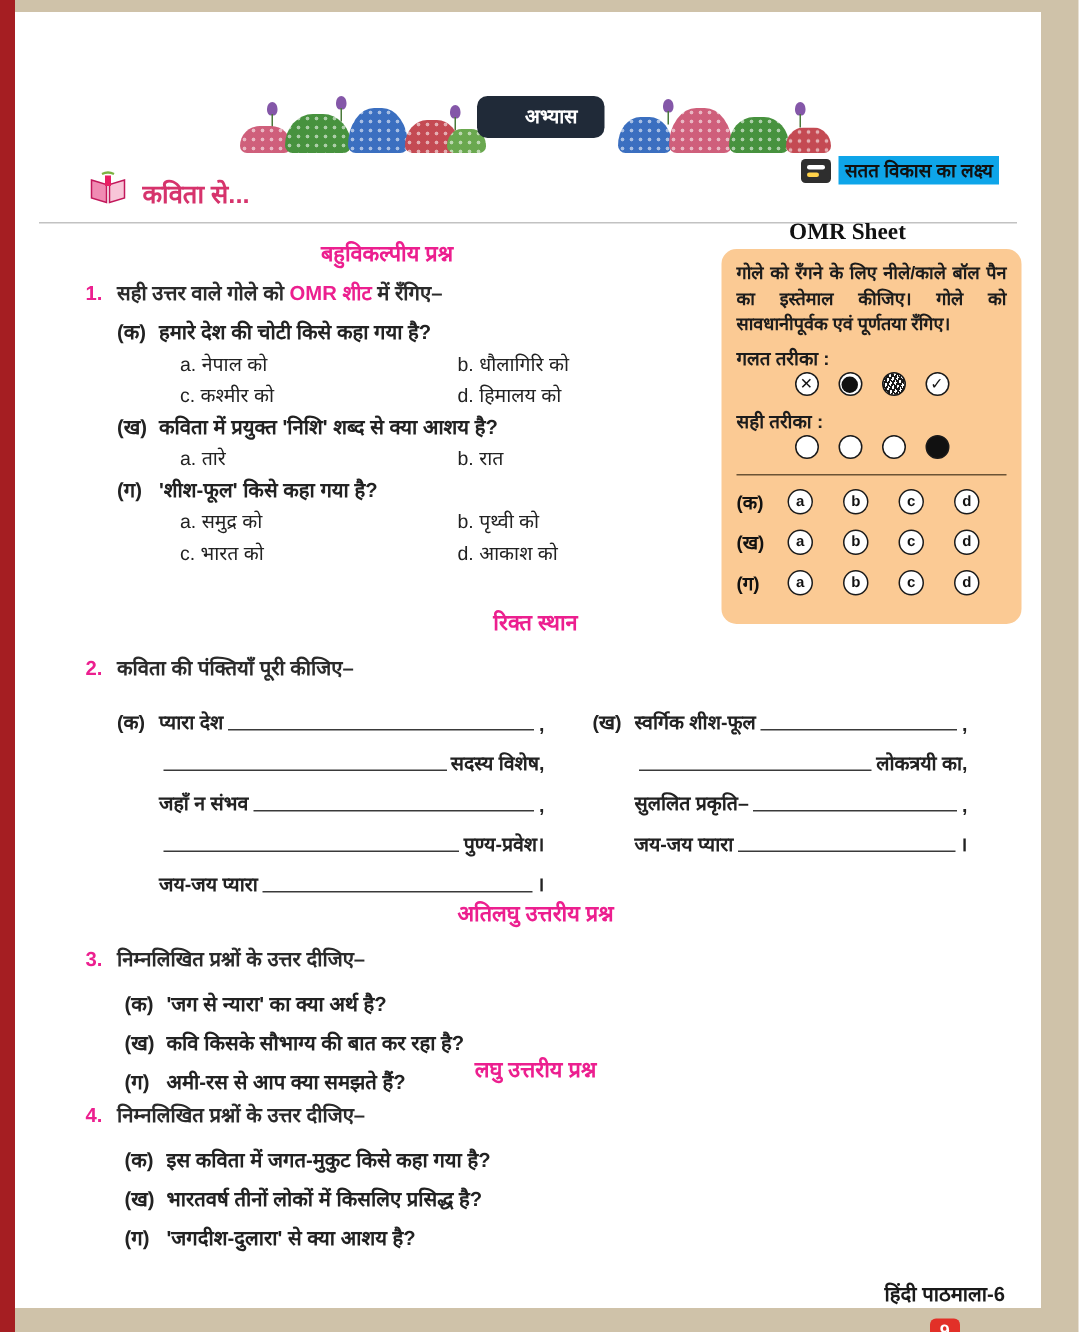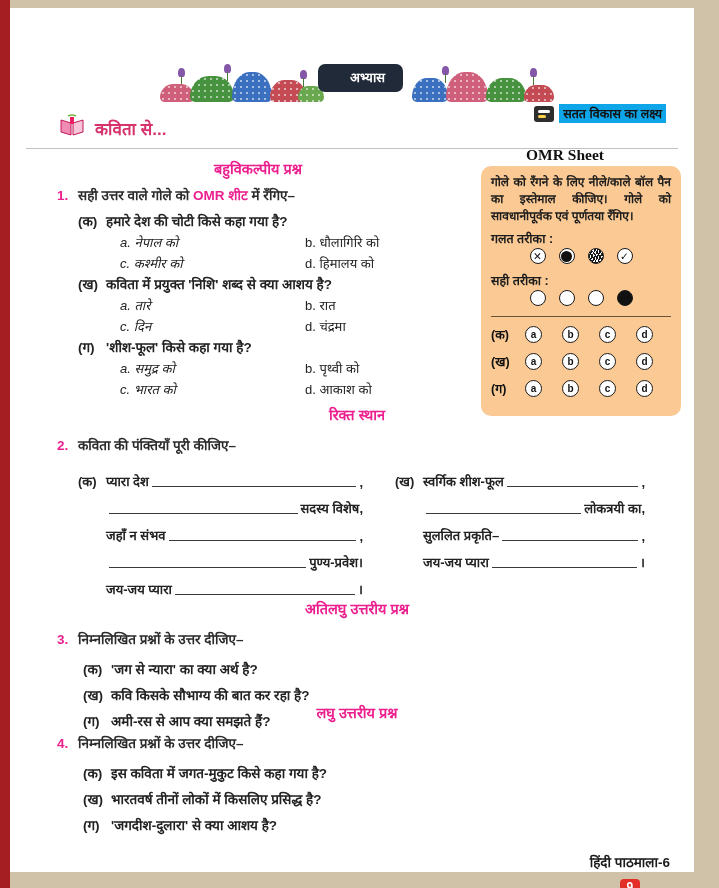--- a/index.html
+++ b/index.html
@@ -56,21 +56,21 @@
   .pink { color:#ec1f8f; }
   .qline { display:flex; margin-top:8px; height:22px; align-items:center; font-weight:700; font-size:13.5px; color:#2b2b2b; }
   .qno { width:21px; color:#ec1f8f; font-weight:700; }
 
   
   .sec-mcq { position:absolute; left:47px; top:150px; width:402px; }
   .sub-block { padding-left:21px; }
   .sub-q { display:flex; height:21px; align-items:center; font-size:13.5px; font-weight:600; color:#222; }
   .sub-label { width:28px; font-weight:600; flex:none; }
   .opt-row { display:flex; padding-left:42px; height:21px; align-items:center; font-size:13px; font-weight:500; color:#222; }
-  .opt:first-child { width:185px; flex:none;font-style:italic; }
+  .opt:first-child { width:185px; flex:none; }
 
   
   .omr-title { position:absolute; left:455px; top:138px; width:200px; text-align:center;
     font-family:"Liberation Serif","DejaVu Serif",serif; font-weight:700; font-size:15.5px; color:#111; }
   .omr-box { position:absolute; left:455px; top:158px; width:200px; height:250px;
     background:#fbca94; border-radius:10px; padding:8px 10px 6px 10px;margin-left:16px; }
   .omr-inst { font-size:12px; font-weight:600; line-height:1.42; text-align:justify; color:#1c1c1c; }
   .omr-way-label { font-size:12.5px; font-weight:700; color:#1c1c1c; margin-top:5px; height:15px; }
   .bubble-row { display:flex; justify-content:center; gap:13px; margin-top:3px; height:19px; }
   .bubble { position:relative; width:16px; height:16px; flex:none; border:1.6px solid #1a1a1a; border-radius:50%;
@@ -184,24 +184,20 @@
 
     <div class="sub-block">
       <div class="sub-q">
         <span class="sub-label">(ख)</span>
         <span>कविता में प्रयुक्त 'निशि' शब्द से क्या आशय है?</span>
       </div>
       <div class="opt-row">
         <span class="opt">a. तारे</span>
         <span class="opt">b. रात</span>
       </div>
-      <div class="opt-row">
-        <span class="opt">c. दिन</span>
-        <span class="opt">d. चंद्रमा</span>
-      </div>
     </div>
 
     <div class="sub-block">
       <div class="sub-q">
         <span class="sub-label">(ग)</span>
         <span>'शीश-फूल' किसे कहा गया है?</span>
       </div>
       <div class="opt-row">
         <span class="opt">a. समुद्र को</span>
         <span class="opt">b. पृथ्वी को</span>

